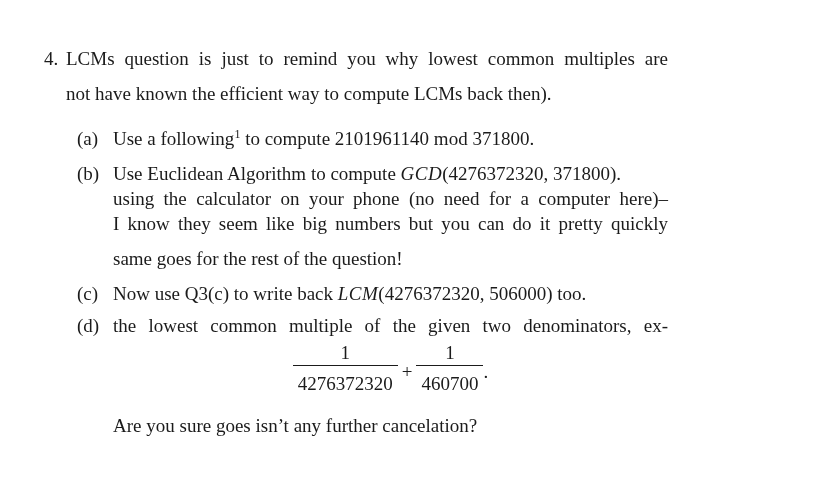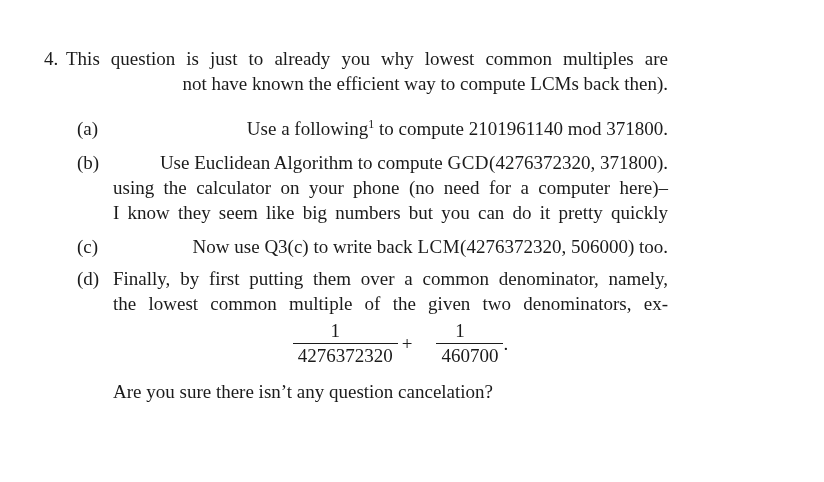--- a/index.html
+++ b/index.html
@@ -32,37 +32,39 @@
     line-height: 25px;
   }
   .jline {
     line-height: 25px;
     text-align: justify;
     text-align-last: justify;
     white-space: normal;
   }
   .lline {
     line-height: 25px;
-    text-align: right;
+    text-align: left;
+    margin-top: 10px;
   }
   .part {
     position: relative;
     padding-left: 47px;
   }
   .part-label {
     position: absolute;
     left: 11px;
     top: 0;
     line-height: 25px;
   }
   .part-a { margin-top: 20px; }
   .part-b { margin-top: 9px; }
   .part-c { margin-top: 9px; }
   .part-d { margin-top: 7px; }
   .mathfunc {
+    font-style: italic;
     letter-spacing: 0.5px;
   }
   .fnmark {
     font-size: 12px;
     vertical-align: 7px;
     line-height: 0;
   }
   .display-math {
     margin-top: 5px;
     text-align: center;
@@ -75,67 +77,66 @@
     position: relative;
     top: -2px;
   }
   .frac .num {
     display: block;
     padding: 0 5px;
   }
   .frac .den {
     display: block;
     border-top: 1.5px solid #1b1b1b;
-    padding: 0 5px;
-    margin-left: 20px;
+    padding: 6px 5px;
   }
   .op {
     display: inline-block;
     padding: 0 4px;
   }
   .closing-line {
     margin-top: 9px;
     line-height: 25px;
     text-align: left;
   }
 </style>
 </head>
 <body>
 
 <div class="doc">
   <div class="item">
     <span class="item-num">4.</span>
 
     <div class="intro">
-      <div class="jline">This question is just to already you why lowest common multiples are</div>
+      <div class="jline">LCMs question is just to remind you why lowest common multiples are</div>
       <div class="lline">not have known the efficient way to compute LCMs back then).</div>
     </div>
 
     <div class="part part-a">
       <span class="part-label">(a)</span>
       <div class="lline"><span>Use a following</span><sup class="fnmark">1</sup><span> to compute 2101961140 mod 371800.</span></div>
     </div>
 
     <div class="part part-b">
       <span class="part-label">(b)</span>
       <div class="lline"><span>Use Euclidean Algorithm to compute </span><span class="mathfunc">GCD</span><span>(4276372320, 371800).</span></div>
       <div class="jline">using the calculator on your phone (no need for a computer here)–</div>
       <div class="jline">I know they seem like big numbers but you can do it pretty quickly</div>
+      <div class="lline">same goes for the rest of the question!</div>
     </div>
 
     <div class="part part-c">
       <span class="part-label">(c)</span>
       <div class="lline"><span>Now use Q3(c) to write back </span><span class="mathfunc">LCM</span><span>(4276372320, 506000) too.</span></div>
     </div>
 
     <div class="part part-d">
       <span class="part-label">(d)</span>
-      <div class="jline">Finally, by first putting them over a common denominator, namely,</div>
       <div class="jline">the lowest common multiple of the given two denominators, ex-</div>
 
       <div class="display-math">
         <span class="frac"><span class="num">1</span><span class="den">4276372320</span></span><span class="op">+</span><span class="frac"><span class="num">1</span><span class="den">460700</span></span><span>.</span>
       </div>
 
-      <div class="closing-line">Are you sure there isn’t any question cancelation?</div>
+      <div class="closing-line">Are you sure goes isn’t any further cancelation?</div>
     </div>
   </div>
 </div>
 
 </body></html>

